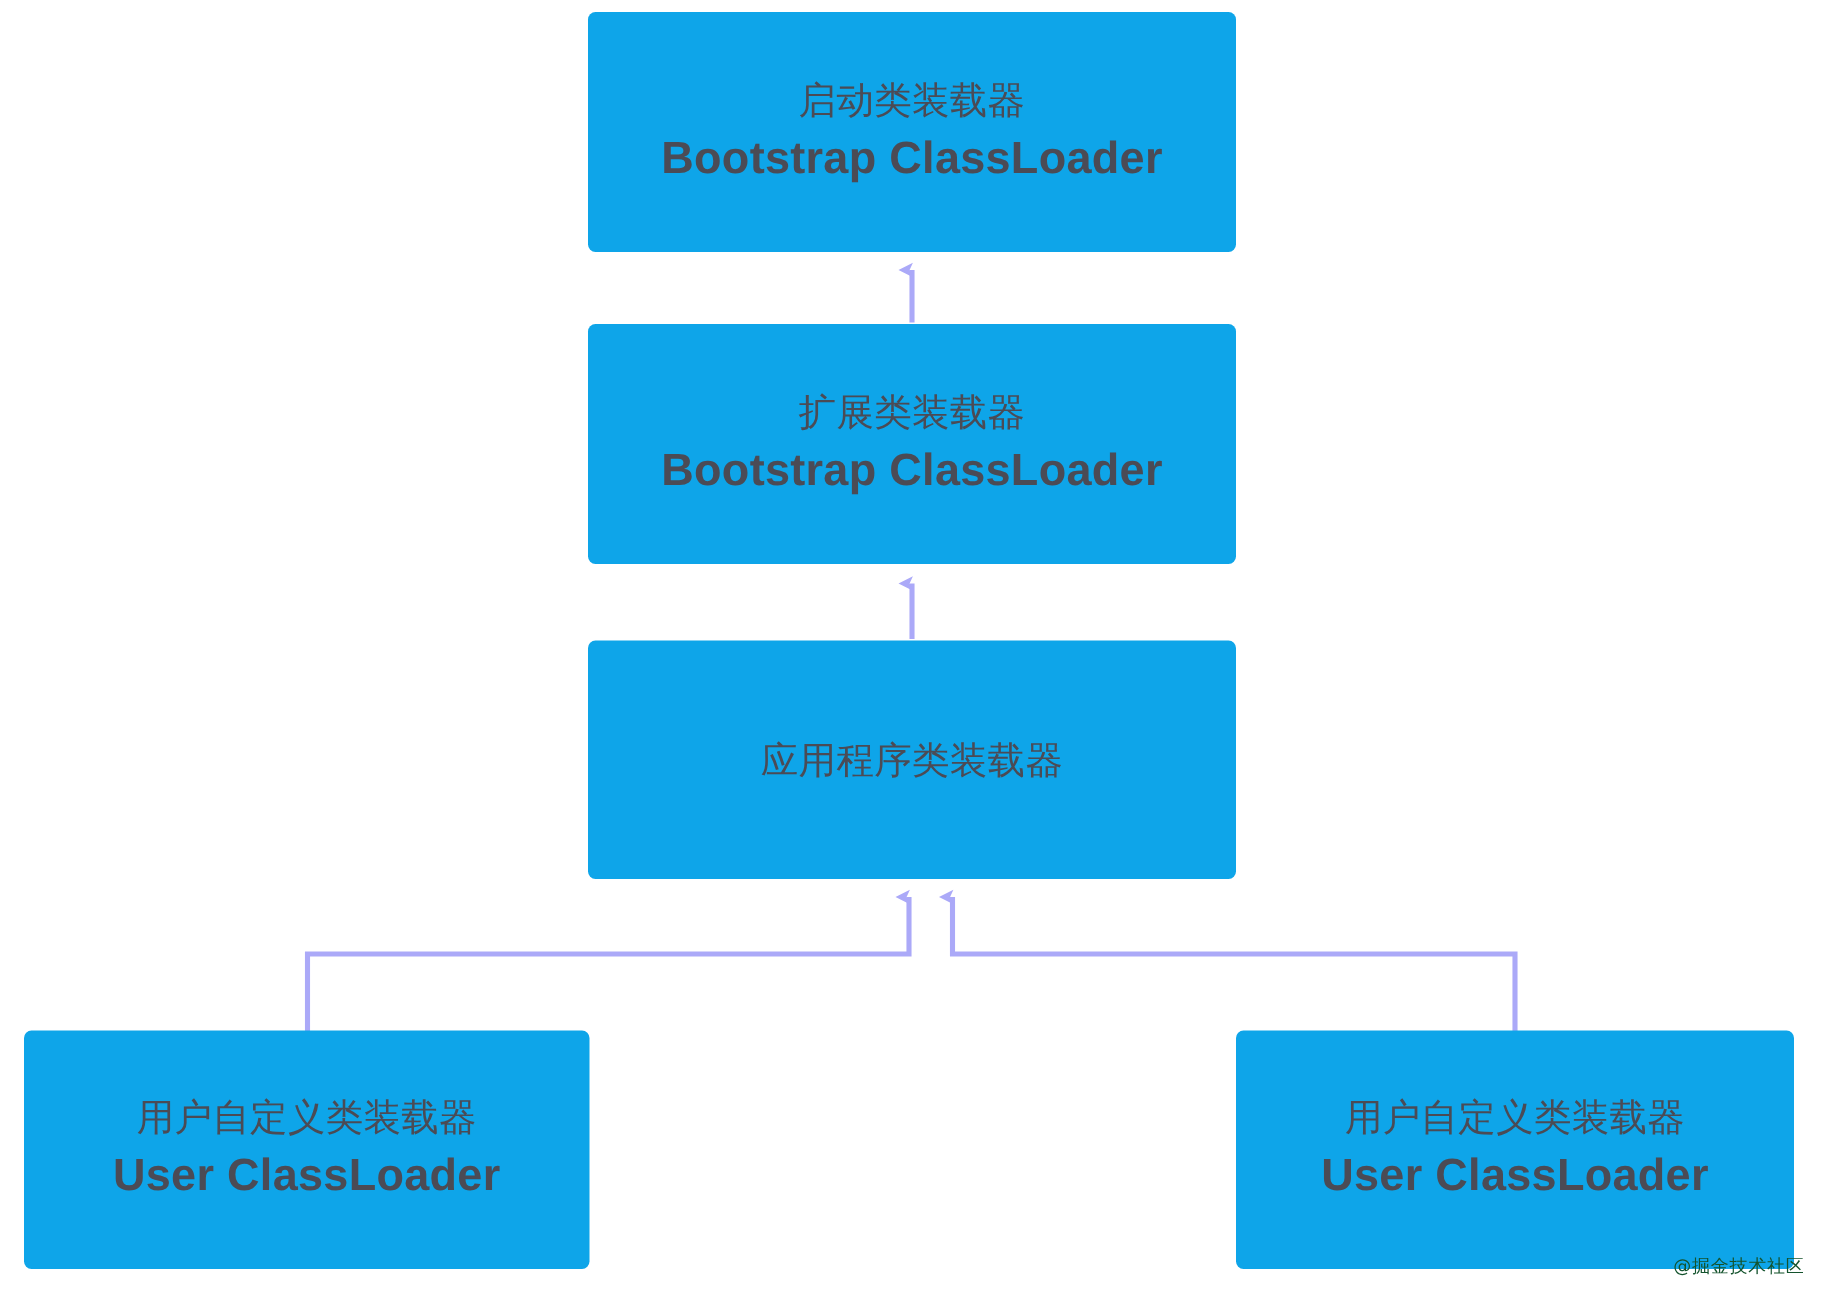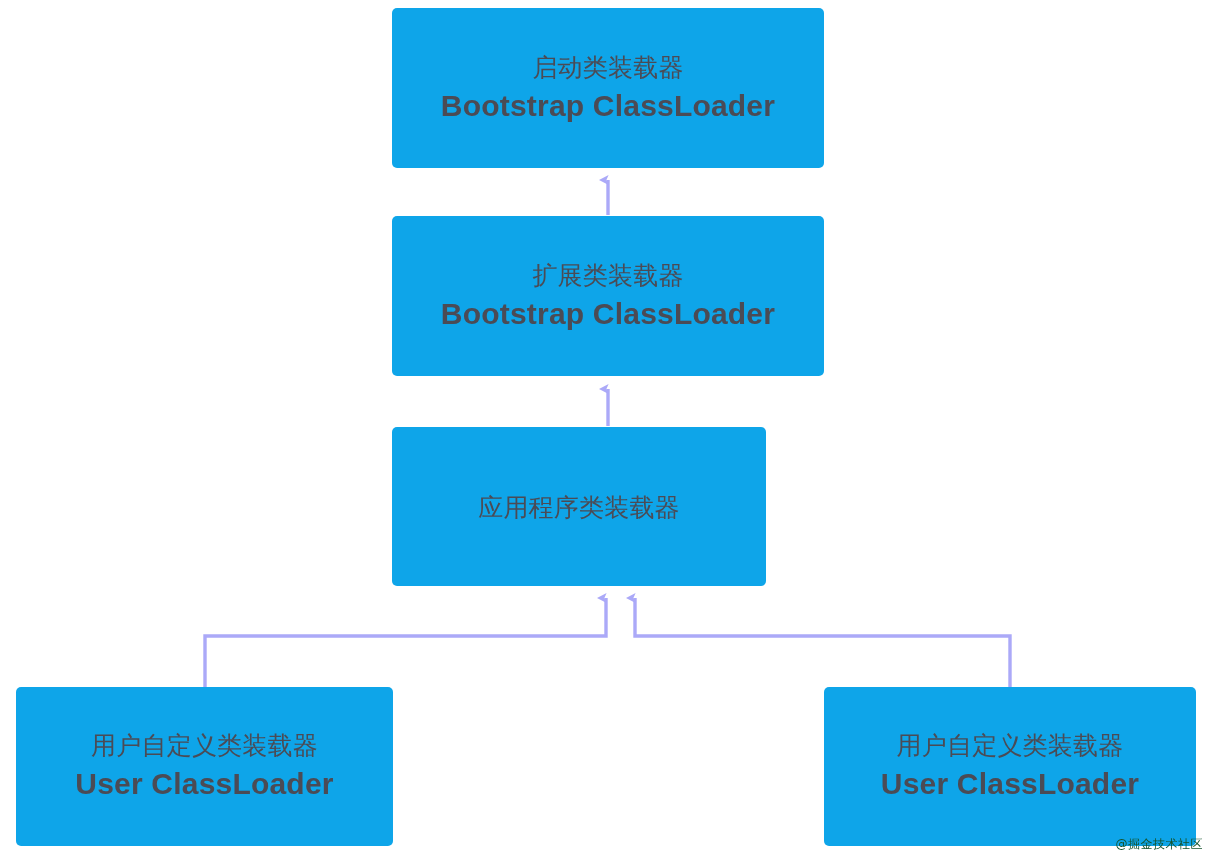--- a/index.html
+++ b/index.html
@@ -46,21 +46,21 @@
     white-space: nowrap;
   }
   .node-line-en {
     font-size: 30px;
     white-space: nowrap;
     margin-top: 4px;
     font-weight: bold;
   }
   #box-bootstrap { left: 392px;  top: 8px;   width: 432px; height: 160px; }
   #box-extension { left: 392px;  top: 216px; width: 432px; height: 160px; }
-  #box-application { left: 392px; top: 427px; width: 374px; height: 159px; }
+  #box-application { left: 392px; top: 427px; width: 432px; height: 159px; }
   #box-user-left  { left: 16px;   top: 687px; width: 377px; height: 159px; }
   #box-user-right { left: 824px;  top: 687px; width: 372px; height: 159px; }
   #watermark {
     position: absolute;
     right: 11px;
     bottom: 9px;
     font-size: 12px;
     color: #14532d;
     letter-spacing: 0.5px;
     white-space: nowrap;

